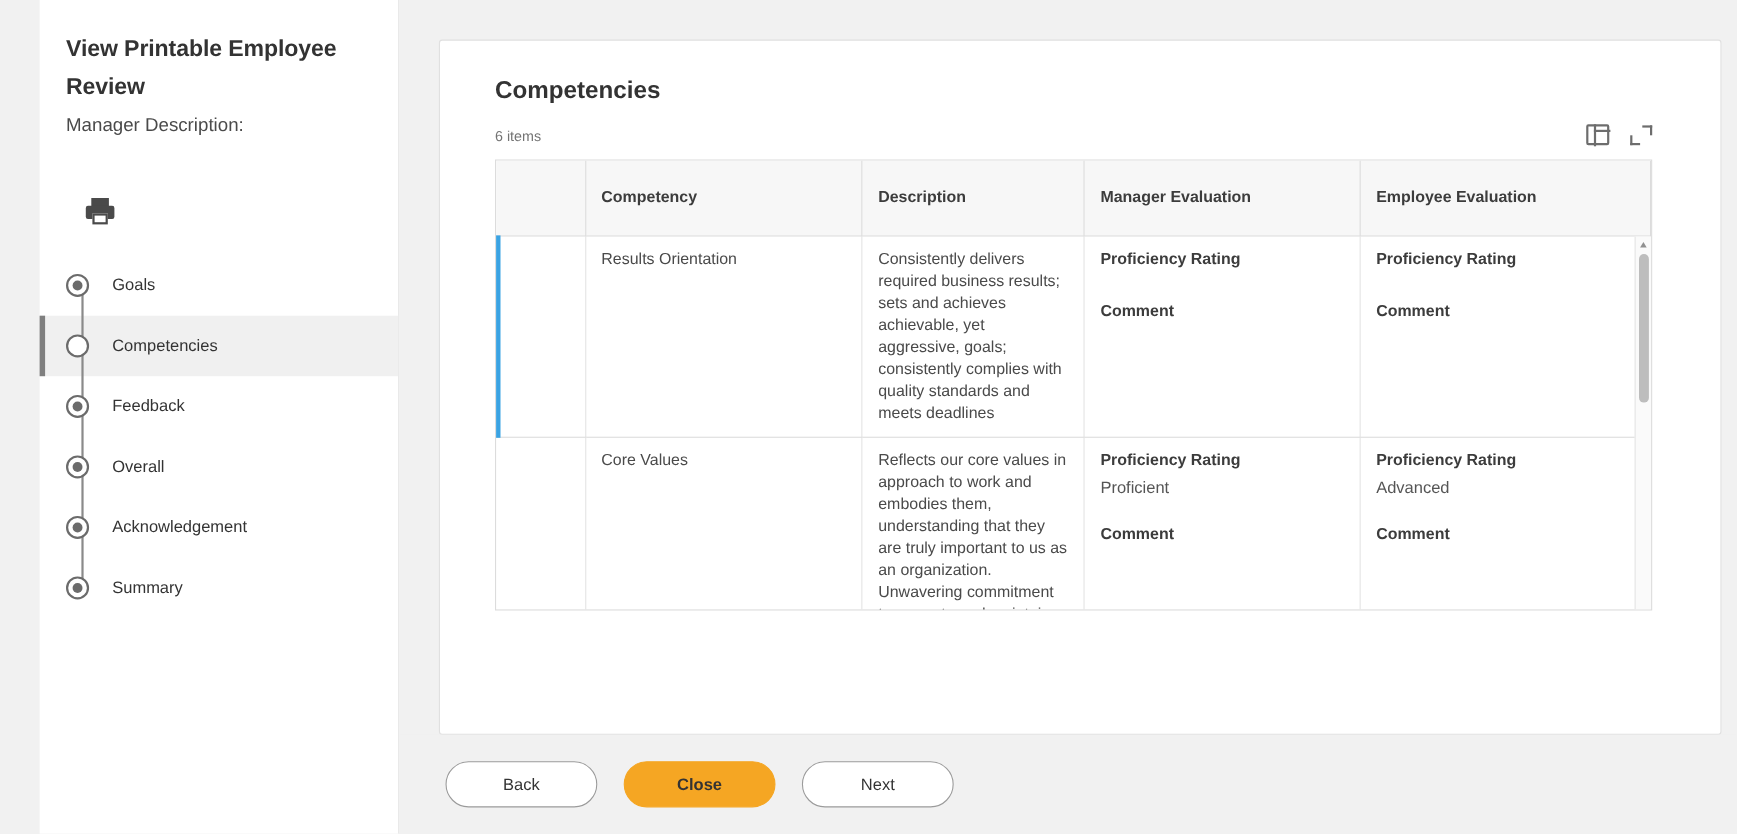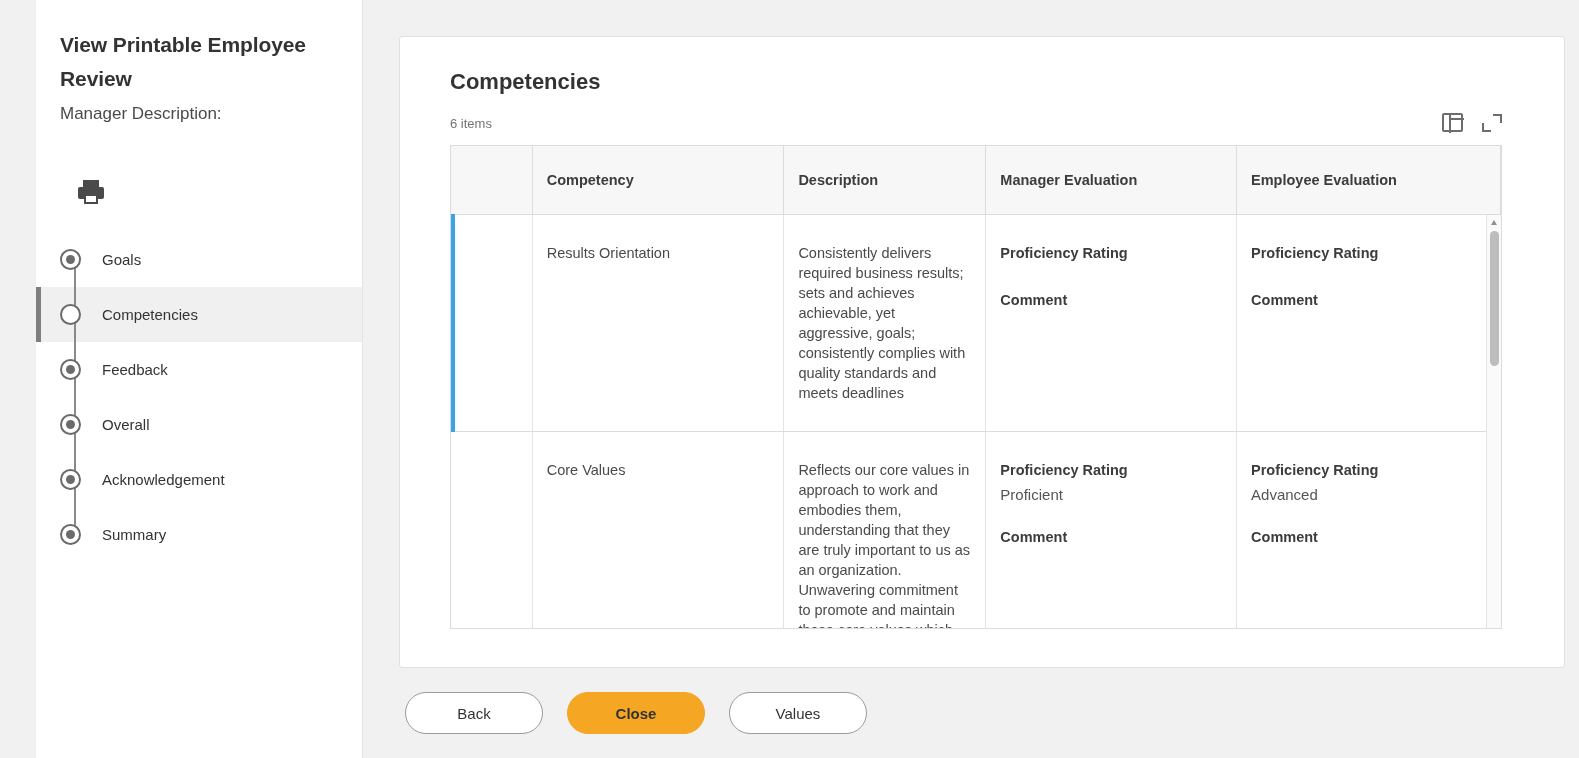--- a/index.html
+++ b/index.html
@@ -193,21 +193,21 @@
     width: 9px; height: 9px;
   }
   .expand-icon .tr { right: 0; top: 1px; border-top: 2px solid #6d6d6d; border-right: 2px solid #6d6d6d;}
   .expand-icon .bl { left: 0; bottom: 1px; border-bottom: 2px solid #6d6d6d; border-left: 2px solid #6d6d6d;}
 
   
   .table-wrap {
     margin: 12px 62px 0 50px;
     border: 1px solid #dcdcdc;
     position: relative;
-    height: 484px;
+    height: 410px;
     overflow: hidden;
     background: #fff;
   }
   table.grid {
     border-collapse: collapse;
     table-layout: fixed;
     width: 100%;
   }
   table.grid th {
     background: #f7f7f7;
@@ -217,21 +217,21 @@
     text-align: left;
     padding: 18px 14px;
     border-right: 1px solid #dcdcdc;
     border-bottom: 1px solid #dcdcdc;
     vertical-align: middle;
     height: 68px;
   }
   table.grid td {
     font-size: 14.5px;
     color: #4a4a4a;
-    padding: 28px 14px;
+    padding: 11px 14px;
     border-right: 1px solid #e4e4e4;
     border-bottom: 1px solid #dcdcdc;
     vertical-align: top;
     line-height: 20px;
   }
   col.c-sel { width: 80px; }
   col.c-comp { width: 248px; }
   col.c-desc { width: 199px; }
   col.c-mgr   { width: 247px; }
   col.c-emp   { width: 260px; }
@@ -447,16 +447,16 @@
         <div class="tbl-scroll">
           <div class="up"></div>
           <div class="thumb"></div>
         </div>
       </div>
     </div>
 
     <div class="footer">
       <button class="btn">Back</button>
       <button class="btn primary">Close</button>
-      <button class="btn">Values</button>
+      <button class="btn">Next</button>
     </div>
   </div>
 </div>
 
 </body></html>

